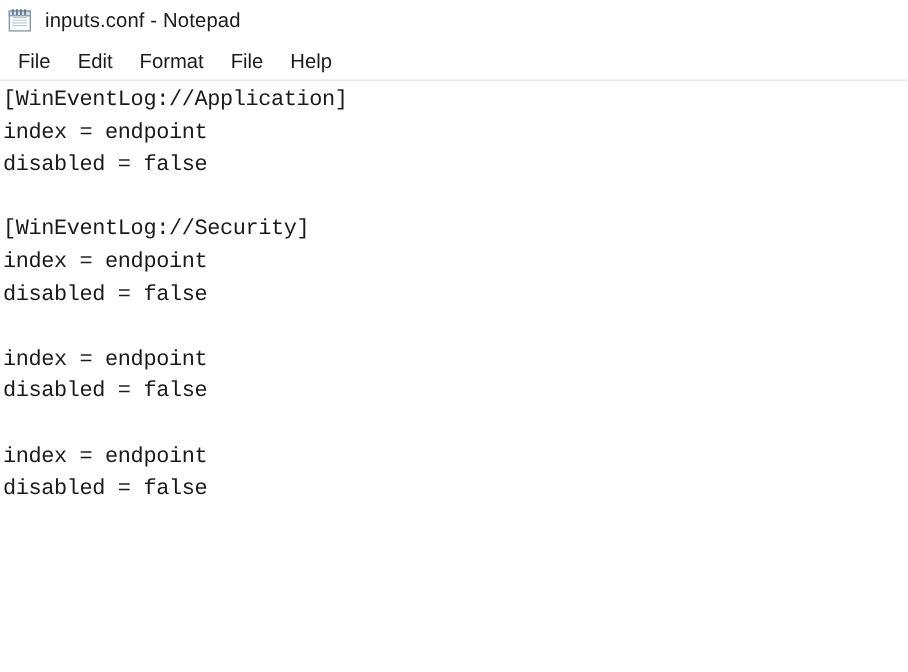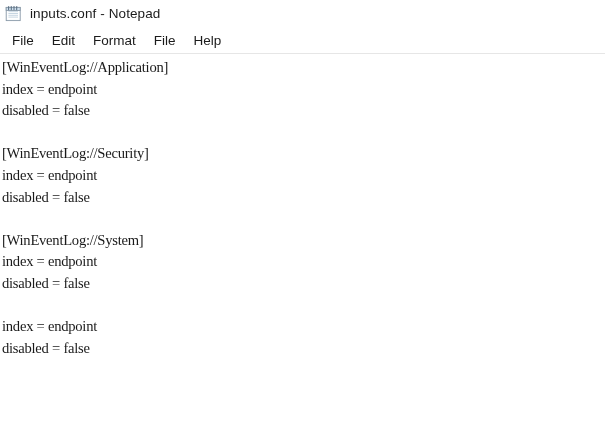--- a/index.html
+++ b/index.html
@@ -75,21 +75,21 @@
   
   .text-area {
     flex: 1 1 auto;
     background: #ffffff;
     padding: 3px 0 0 2px;
     box-sizing: border-box;
     overflow: hidden;
   }
 
   .doc-line {
-    font-family: Liberation Serif, serif;
+    font-family: Liberation Mono, monospace;
     font-size: 14.6px;
     line-height: 21.6px;
     height: 21.6px;
     color: #1a1a1a;
     white-space: pre;
     letter-spacing: -0.25px;
   }
 
   .doc-line.blank {
     color: transparent;
@@ -131,21 +131,20 @@
 
   <div class="text-area">
     <div class="doc-line">[WinEventLog://Application]</div>
     <div class="doc-line">index = endpoint</div>
     <div class="doc-line">disabled = false</div>
     <div class="doc-line blank"></div>
     <div class="doc-line">[WinEventLog://Security]</div>
     <div class="doc-line">index = endpoint</div>
     <div class="doc-line">disabled = false</div>
     <div class="doc-line blank"></div>
-    <div class="doc-line">[WinEventLog://System]</div>
     <div class="doc-line">index = endpoint</div>
     <div class="doc-line">disabled = false</div>
     <div class="doc-line blank"></div>
     <div class="doc-line">index = endpoint</div>
     <div class="doc-line">disabled = false</div>
   </div>
 
 </div>
 
 </body></html>

